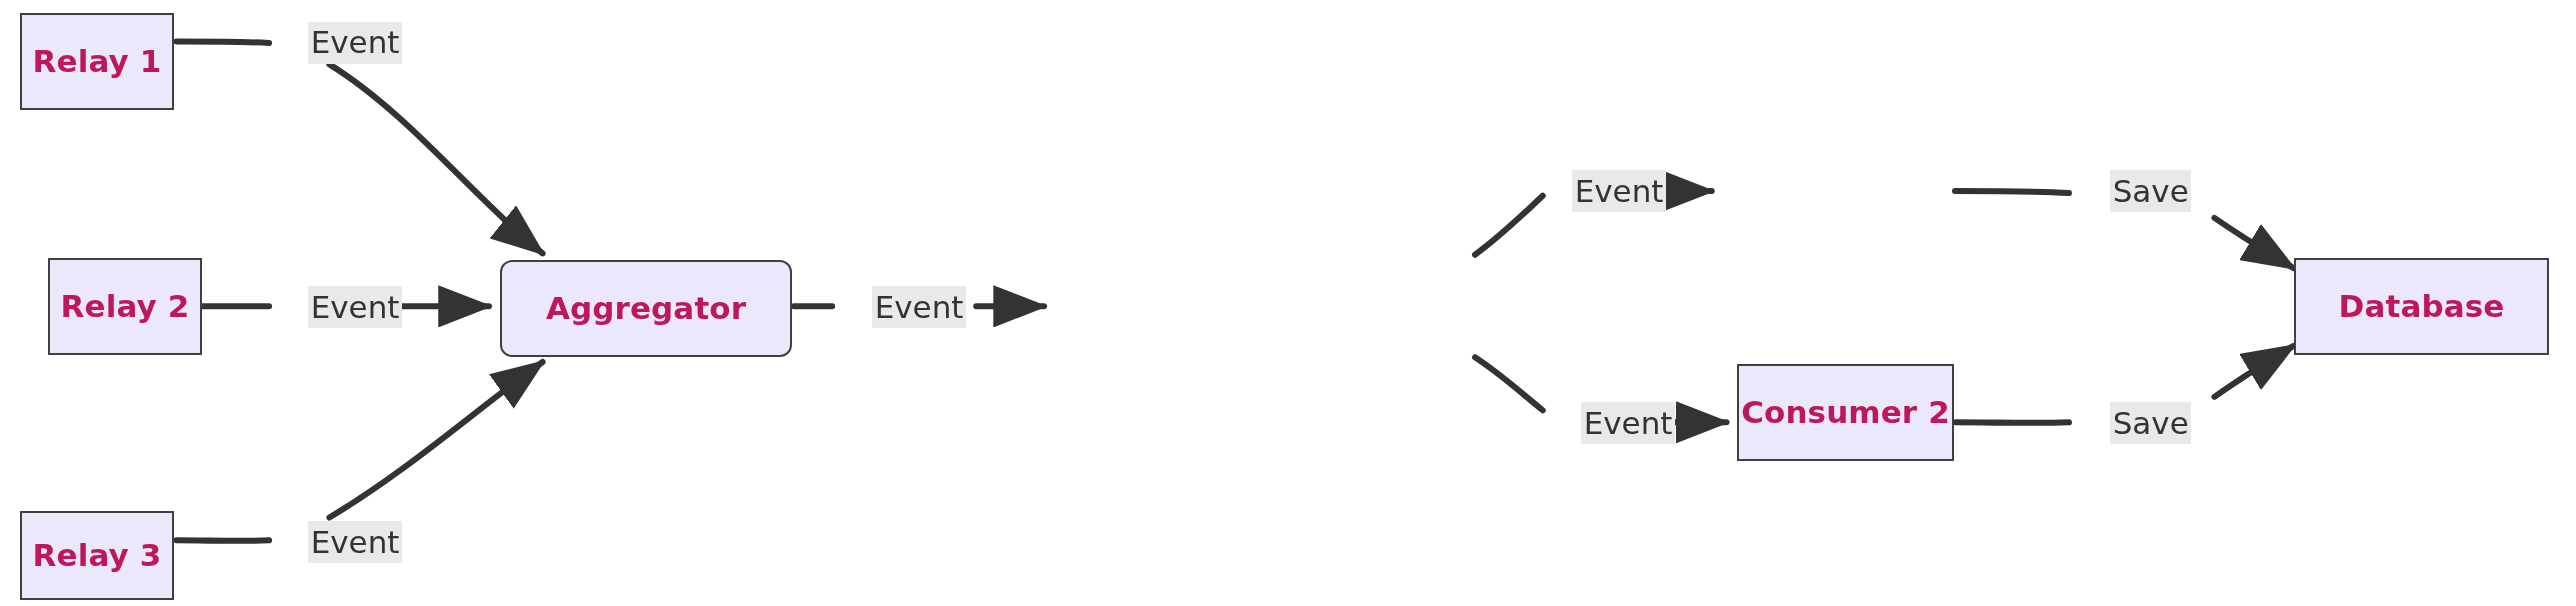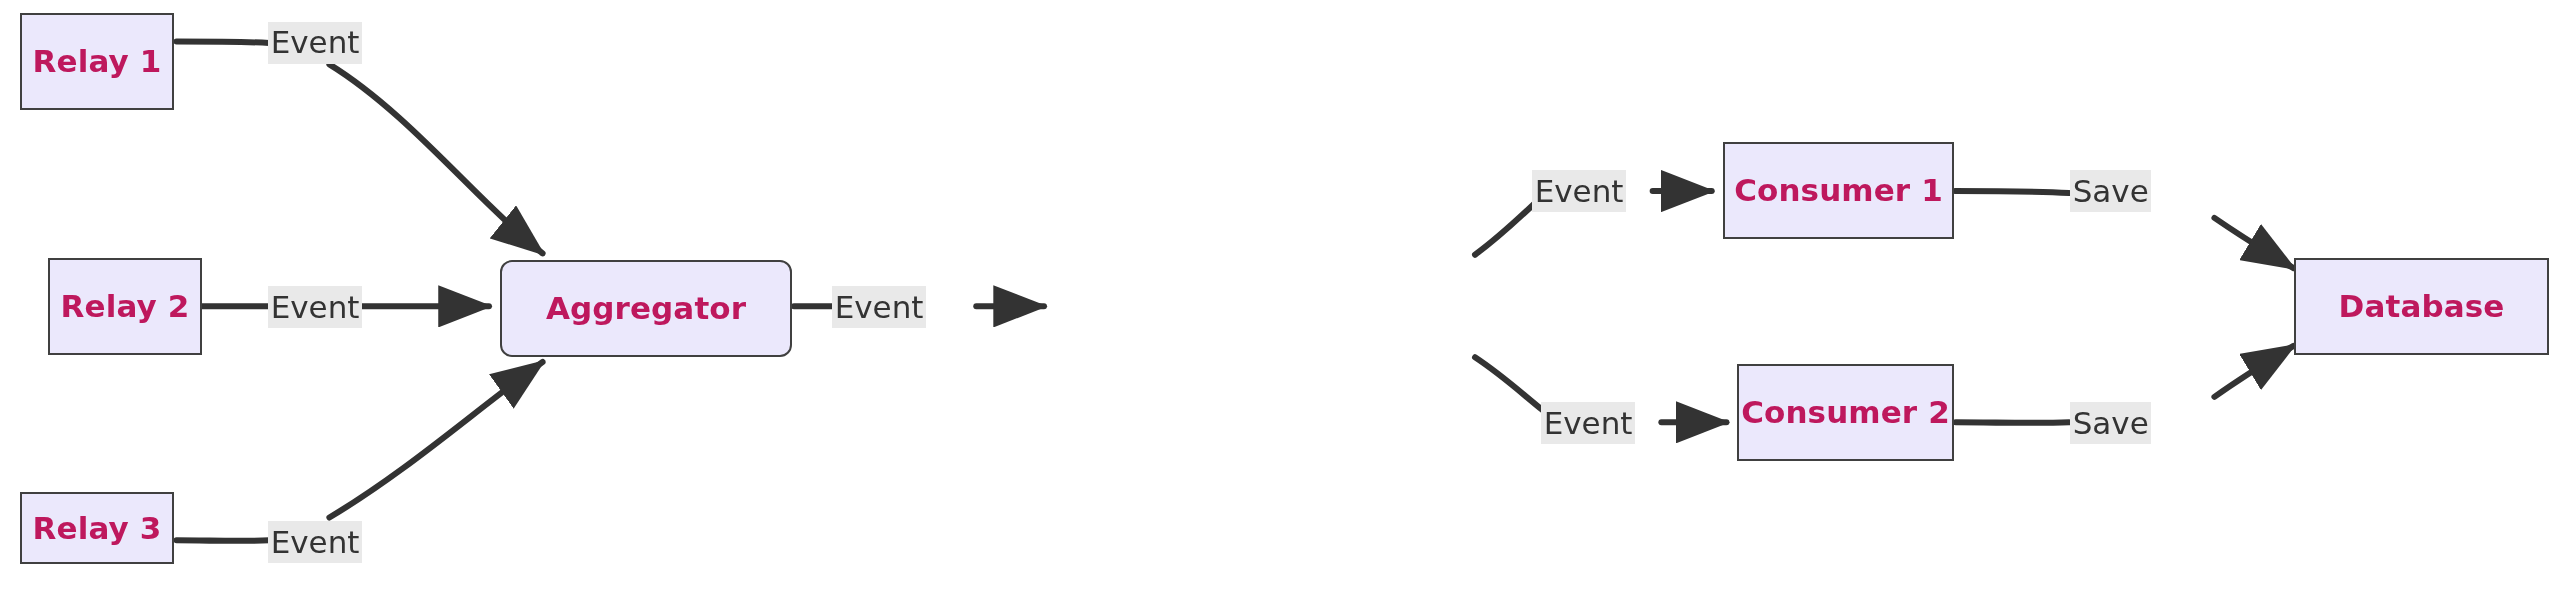--- a/index.html
+++ b/index.html
@@ -55,20 +55,21 @@
     background: #e9e9e9;
     color: #333333;
     font-size: 31px;
     line-height: 1;
     height: 42px;
     display: flex;
     align-items: center;
     justify-content: center;
     padding: 0 2.7px;
     white-space: nowrap;
+    margin-left: 40px;
   }
 </style>
 </head>
 <body>
 
 <div id="diagram-root">
 
   <svg id="edge-layer" viewBox="0 0 3840 904" width="2576" height="606" xmlns="http://www.w3.org/2000/svg">
     <defs>
       <marker id="arrowhead" markerWidth="9" markerHeight="7" refX="8.4" refY="3.5" orient="auto" markerUnits="strokeWidth">
@@ -102,32 +103,29 @@
   </svg>
 
   <div class="node" style="left:20px; top:13.4px; width:154px; height:97px;">
     <span class="node-label">Relay 1</span>
   </div>
 
   <div class="node" style="left:20px; top:258px; width:154px; height:97px;margin-left:28px;">
     <span class="node-label">Relay 2</span>
   </div>
 
-  <div class="node" style="left:20px; top:492px; width:154px; height:72px;">
+  <div class="node" style="left:20px; top:511px; width:154px; height:89px;">
     <span class="node-label">Relay 3</span>
   </div>
 
   <div class="node rounded" style="left:500px; top:260px; width:292px; height:97px;">
     <span class="node-label">Aggregator</span>
   </div>
 
 
-  <div class="node" style="left:1723px; top:142px; width:231px; height:97px;">
-    <span class="node-label">Consumer 1</span>
-  </div>
 
   <div class="node" style="left:1737px; top:364px; width:217px; height:97px;">
     <span class="node-label">Consumer 2</span>
   </div>
 
   <div class="node" style="left:2294px; top:258px; width:255px; height:97px;">
     <span class="node-label">Database</span>
   </div>
 
   <div class="edge-label" style="left:268px; top:21.5px;">

